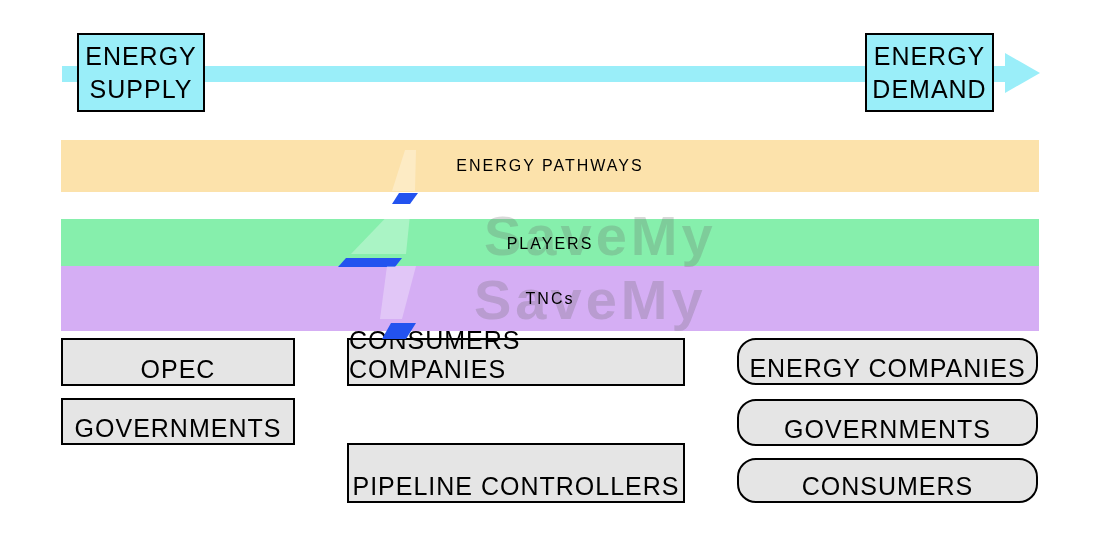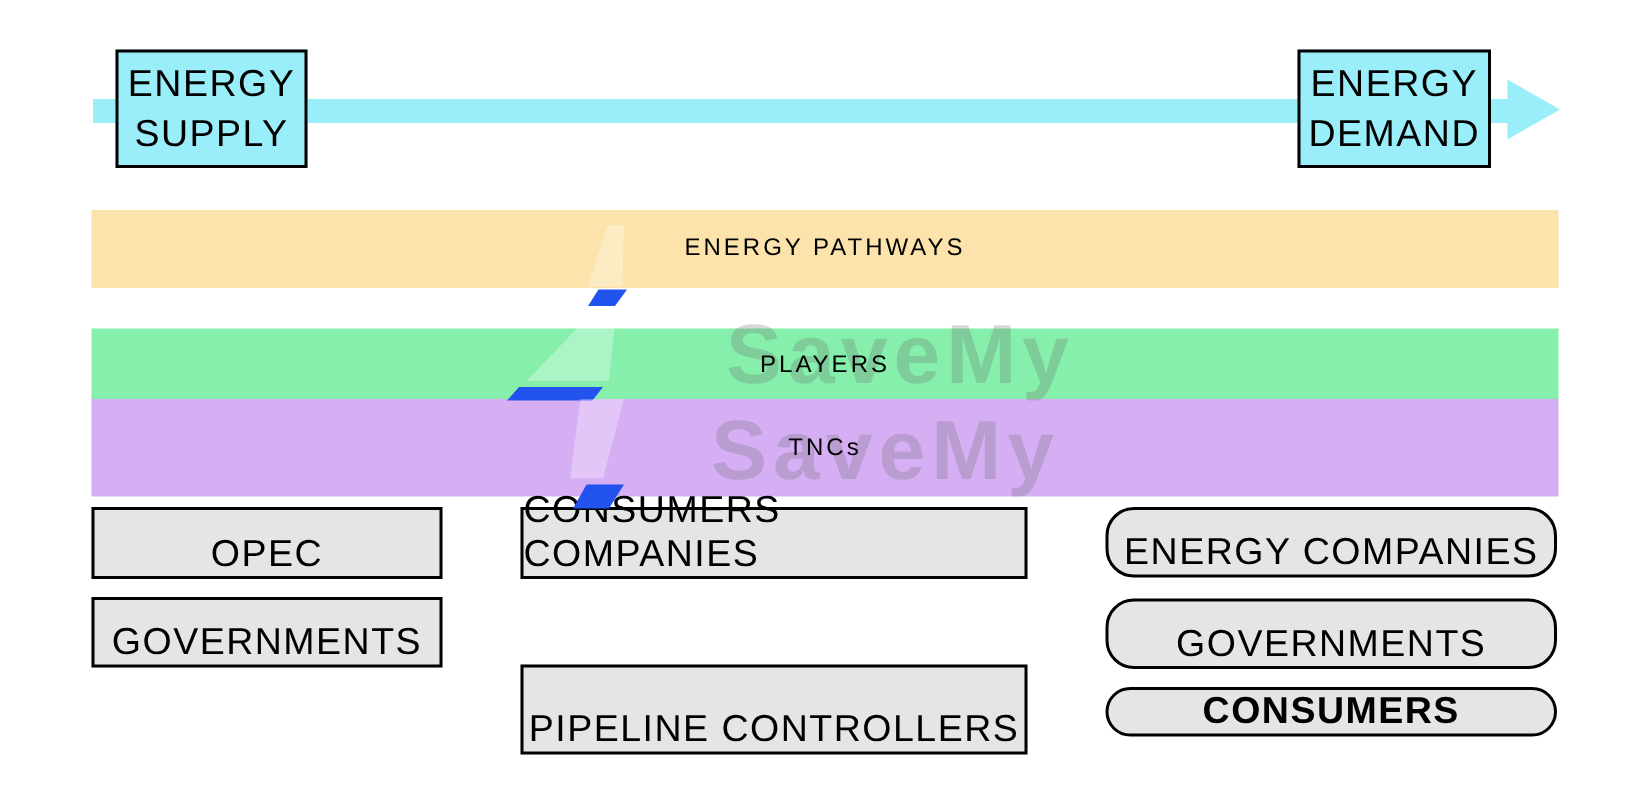--- a/index.html
+++ b/index.html
@@ -28,21 +28,21 @@
   .gbox{position:absolute;box-sizing:border-box;background:#E5E5E5;border:2px solid #000;
     display:flex;align-items:flex-end;justify-content:center;font-size:25px;letter-spacing:1px;}
   .col-left{left:61px;width:234px;}
   .col-mid{left:347px;width:338px;}
   .col-right{left:737px;width:301px;border-radius:19px;}
   .r1{top:338px;height:48px;}
   .r1b{top:338px;height:47px;}
   .r2{top:398px;height:47px;}
   .r2m{top:397px;height:60px;margin-top:46px;}
   .r2r{top:399px;height:47px;}
-  .r3{top:458px;height:33px;font-weight:bold;}
+  .r3{top:458px;height:45px;}
   
   .wm-svg{position:absolute;left:0;top:0;pointer-events:none;}
   .wm-text{position:absolute;z-index:2;pointer-events:none;font-weight:bold;
     color:rgba(105,105,105,0.26);font-size:56px;line-height:52px;letter-spacing:4px;}
   .wm1{left:484px;top:210px;}
   .wm2{left:474px;top:274px;}
 </style>
 </head>
 <body>
 

